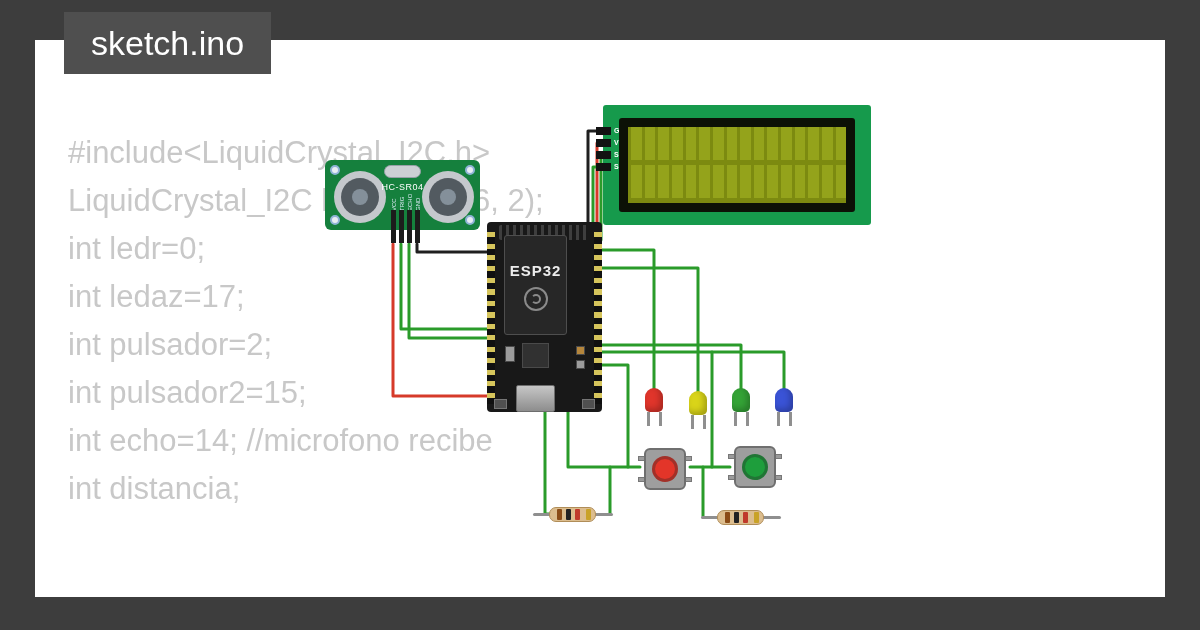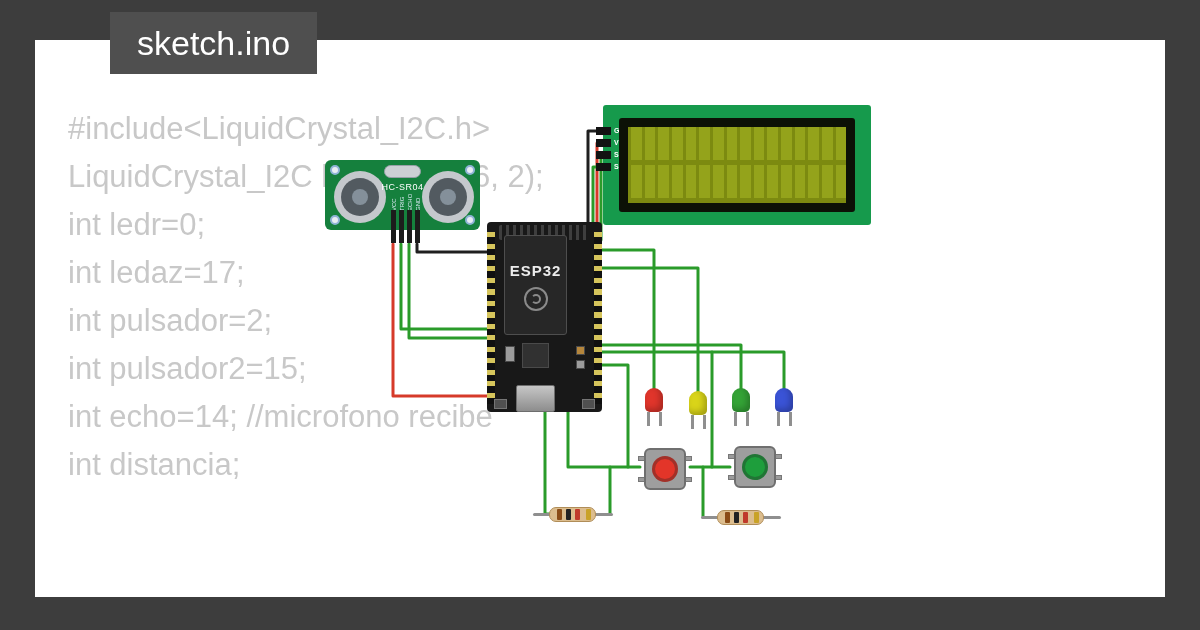--- a/index.html
+++ b/index.html
@@ -1,22 +1,22 @@
 <!DOCTYPE html>
 <html><head>
 <meta charset="utf-8">
 <style>
   html,body{margin:0;padding:0;}
   .page{position:relative;width:1200px;height:630px;background:#3d3d3d;font-family:"Liberation Sans",sans-serif;overflow:hidden;}
   .canvas{position:absolute;left:35px;top:40px;width:1130px;height:557px;background:#ffffff;}
-  .code-layer{position:absolute;left:35px;top:40px;width:1130px;height:557px;overflow:hidden;box-sizing:border-box;padding:65px 0 0 33px;color:#c8c8c8;font-size:31px;line-height:48px;white-space:nowrap;}
+  .code-layer{position:absolute;left:35px;top:40px;width:1130px;height:557px;overflow:hidden;box-sizing:border-box;padding:89px 0 0 33px;color:#c8c8c8;font-size:31px;line-height:48px;white-space:nowrap;}
   .wire-layer{position:absolute;left:0;top:0;width:1200px;height:630px;}
 
   
-  .tab{position:absolute;left:64px;top:12px;height:62px;background:#4f4f4f;color:#ffffff;font-size:34px;display:flex;align-items:center;padding:0 27px;box-sizing:border-box;margin-left:46px;}
+  .tab{position:absolute;left:64px;top:12px;height:62px;background:#4f4f4f;color:#ffffff;font-size:34px;display:flex;align-items:center;padding:0 27px;box-sizing:border-box;}
 
   
   .lcd{position:absolute;left:603px;top:105px;width:268px;height:120px;border-radius:3px;background:#169a4c;}
   .lcd-bezel{position:absolute;left:16px;top:13px;width:236px;height:94px;background:#0c1106;border-radius:3px;padding:9px;box-sizing:border-box;}
   .lcd-screen{width:100%;height:100%;background:
       repeating-linear-gradient(90deg,#7c8a10 0 3px,transparent 3px 13.65px),
       repeating-linear-gradient(0deg,#7c8a10 0 5px,transparent 5px 38px),
       #94a31b;}
   .lcd-pin{position:absolute;left:-7px;width:15px;height:8px;background:#121212;}
   .lp0{top:22px;} .lp1{top:34px;} .lp2{top:46px;} .lp3{top:58px;}

